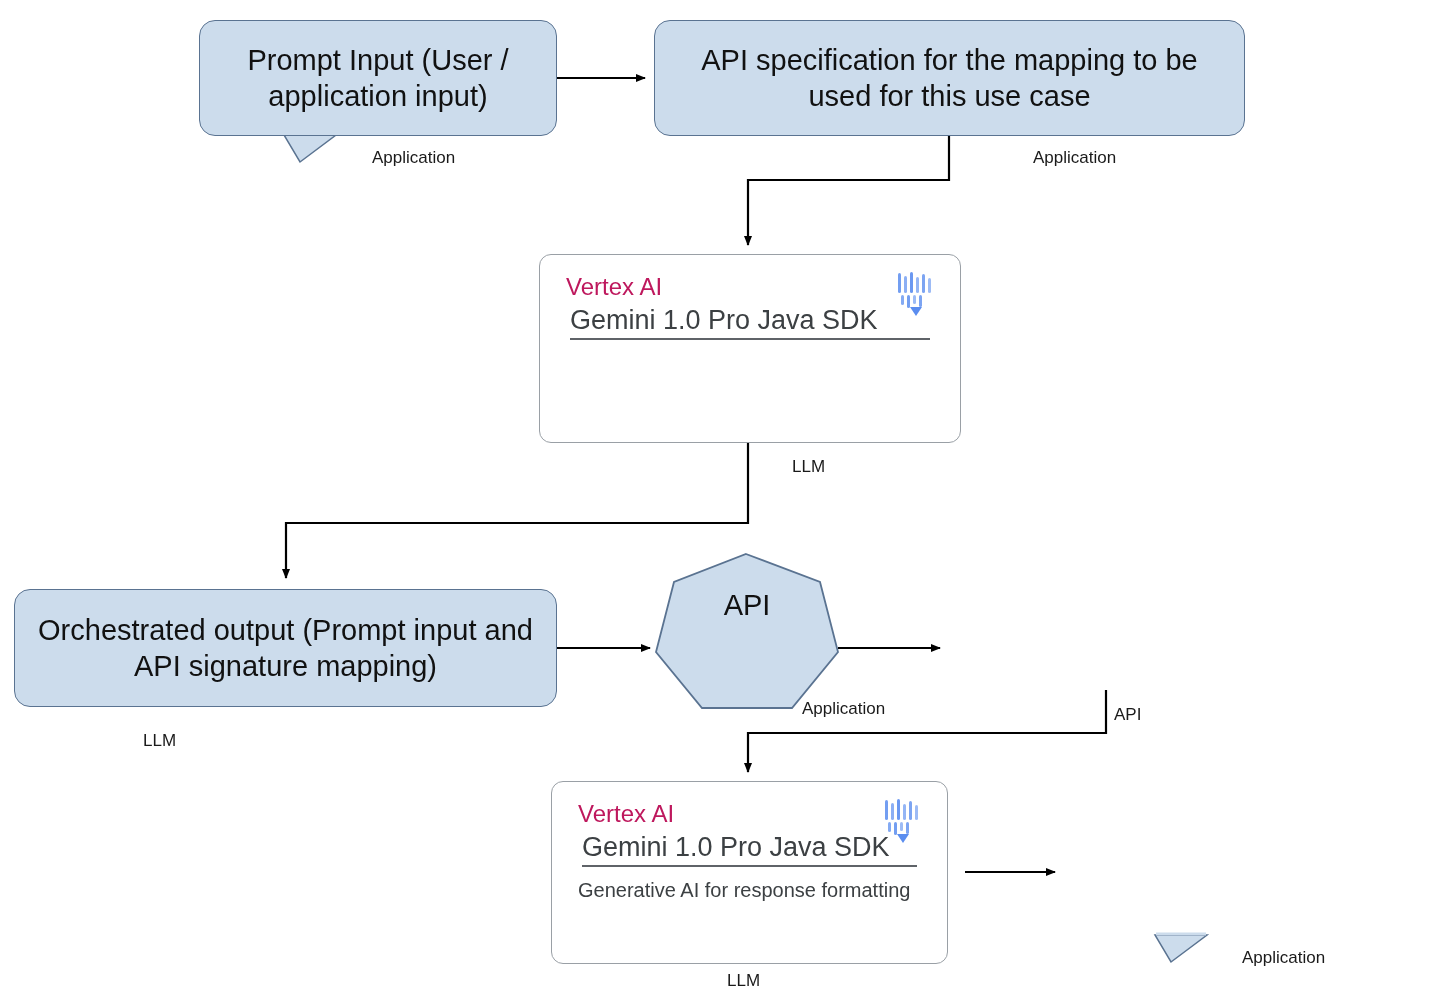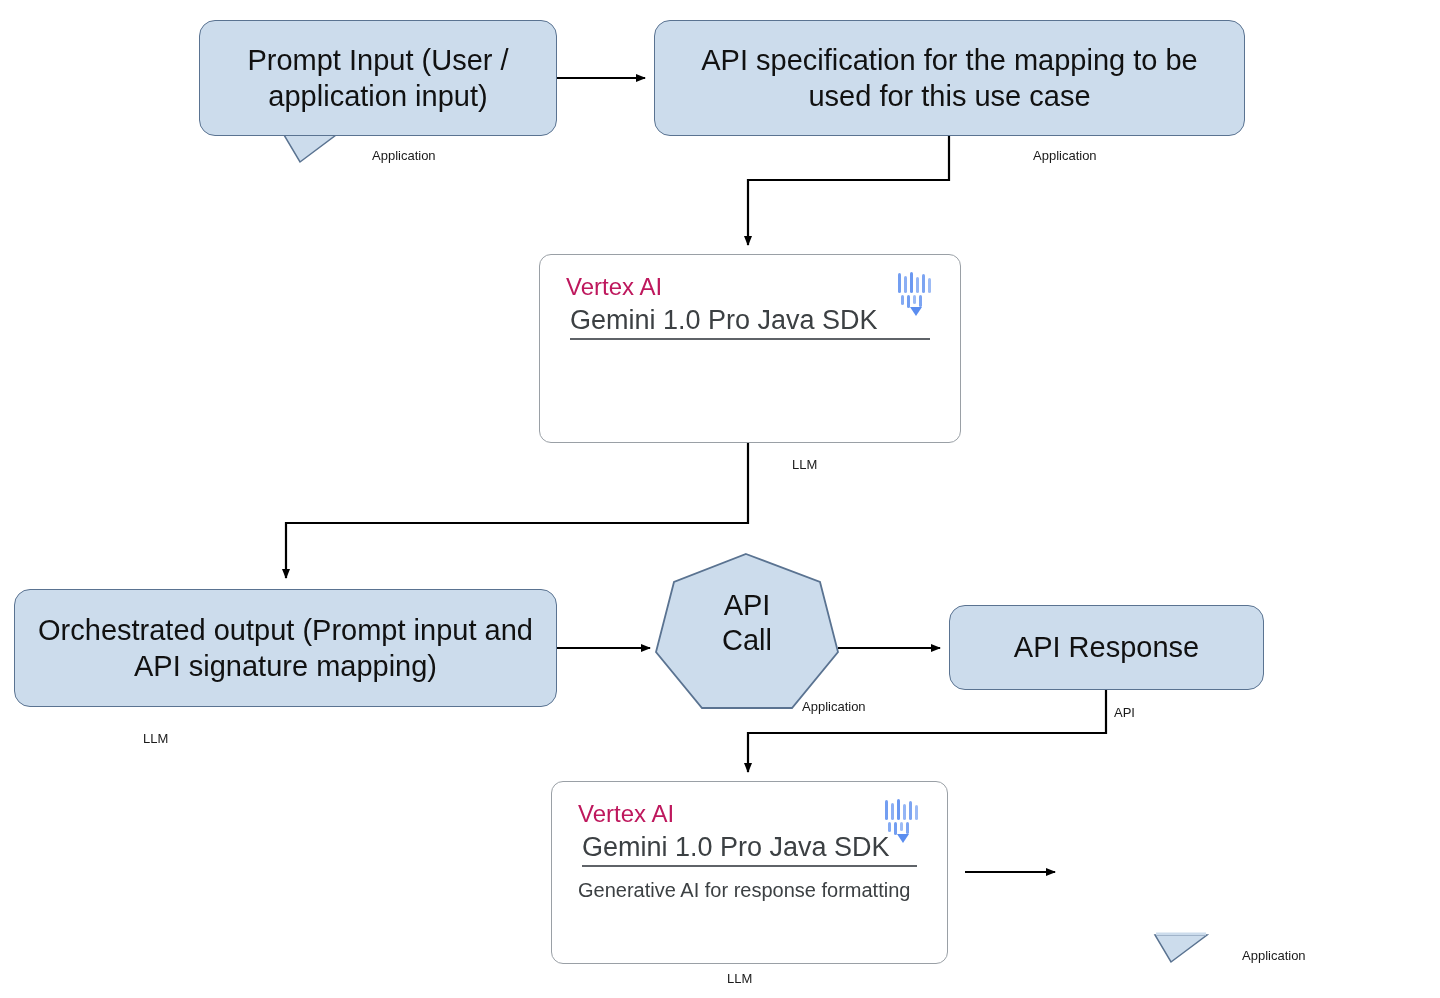--- a/index.html
+++ b/index.html
@@ -30,21 +30,21 @@
     background: #ccdcec;
     border: 1.5px solid #5a7391;
     border-radius: 16px;
     font-size: 29px;
     line-height: 1.25;
     color: #111111;
     padding: 6px 14px;
   }
   .caption {
     position: absolute;
-    font-size: 13px;
+    font-size: 17px;
     color: #1a1a1a;
     white-space: nowrap;
   }
   .card {
     position: absolute;
     box-sizing: border-box;
     background: #ffffff;
     border: 1.5px solid #9aa0a6;
     border-radius: 12px;
     padding: 18px 26px 14px 26px;
@@ -159,27 +159,23 @@
   </div>
   <div class="caption" style="left:792px; top:457px;">LLM</div>
 
   <div class="node rounded-box" style="left:14px; top:589px; width:543px; height:118px;">
     <span>Orchestrated output (Prompt input and API signature mapping)</span>
   </div>
   <div class="caption" style="left:143px; top:731px;">LLM</div>
 
   <div class="hept-label" style="left:662px; top:588px;">
     <div>API</div>
-    <div>Call</div>
   </div>
   <div class="caption" style="left:802px; top:699px;">Application</div>
 
-  <div class="node rounded-box" style="left:949px; top:605px; width:315px; height:85px;">
-    <span>API Response</span>
-  </div>
   <div class="caption" style="left:1114px; top:705px;">API</div>
 
   <div class="card" style="left:551px; top:781px; width:397px; height:183px;">
     <div class="vertex-logo">
       <svg viewBox="0 0 44 46" width="44" height="46">
         <g fill="#5b8def">
           <rect x="4" y="2" width="3" height="20" rx="1.5" opacity="0.85"></rect>
           <rect x="10" y="5" width="3" height="17" rx="1.5" opacity="0.7"></rect>
           <rect x="16" y="1" width="3" height="21" rx="1.5" opacity="0.9"></rect>
           <rect x="22" y="6" width="3" height="16" rx="1.5" opacity="0.65"></rect>

